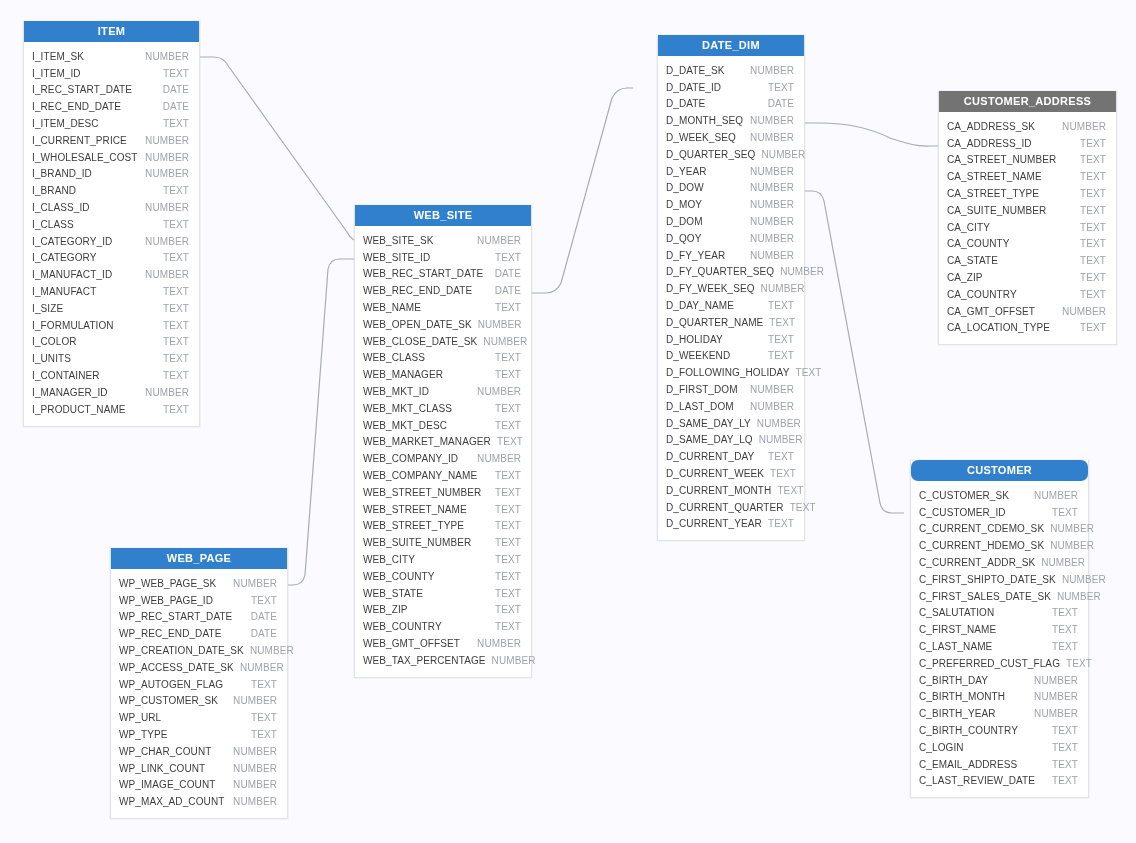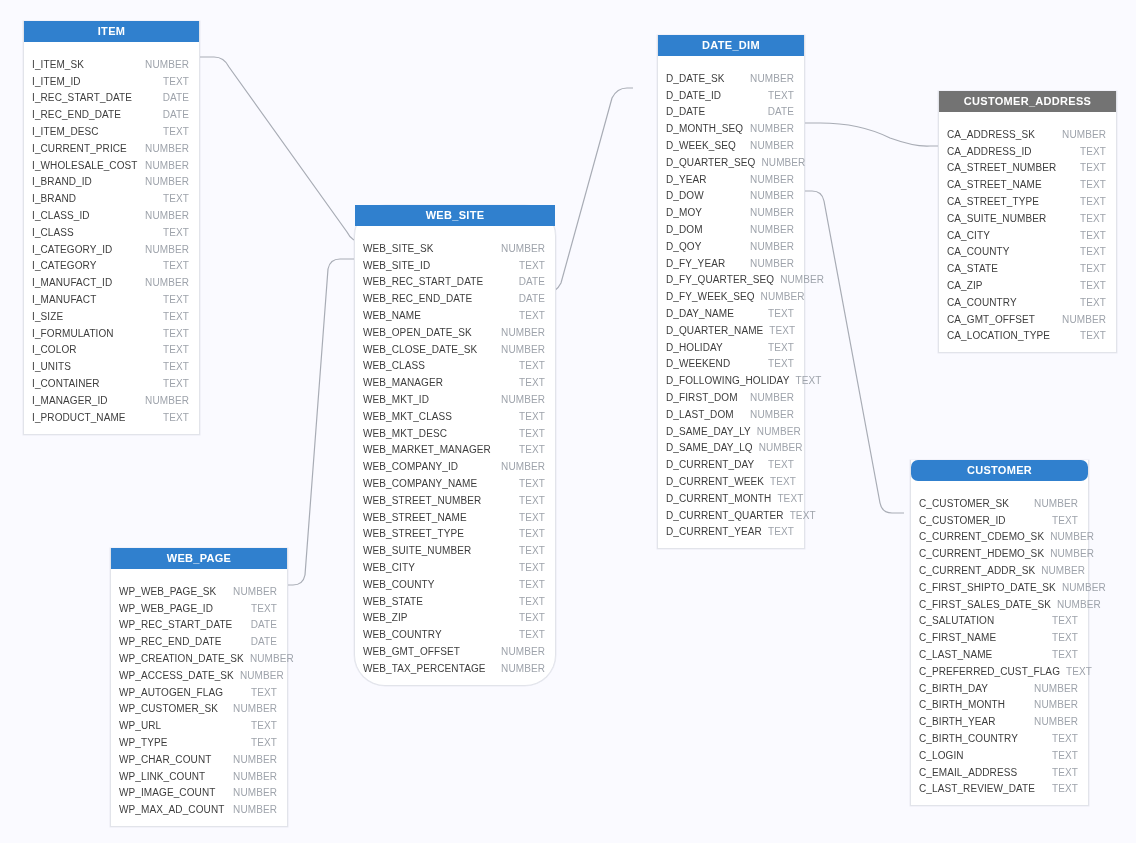--- a/index.html
+++ b/index.html
@@ -39,21 +39,21 @@
     color: #ffffff;
     font-size: 11px;
     font-weight: bold;
     letter-spacing: 0.3px;
     text-align: center;
     line-height: 21px;
     height: 21px;
     box-sizing: border-box;
   }
   .table-body {
-    padding: 14px 0 8px 0;
+    padding: 6px 0 8px 0;
   }
   .col-row {
     display: flex;
     align-items: center;
     justify-content: space-between;
     padding: 0 10px 0 8px;
     height: 16.8px;
     box-sizing: border-box;
     white-space: nowrap;
   }
@@ -166,21 +166,21 @@
         <div class="col-row">
           <span class="col-name">I_MANAGER_ID</span>
           <span class="col-type">NUMBER</span>
         </div>
         <div class="col-row">
           <span class="col-name">I_PRODUCT_NAME</span>
           <span class="col-type">TEXT</span>
         </div>
       </div>
     </div>
-    <div class="table-node" style="left: 354px; top: 205px; width: 202px; border-radius: 31px;">
+    <div class="table-node" style="left: 354px; top: 205px; width: 178px;">
       <div class="table-header" style="background: rgb(48, 128, 206);">WEB_SITE</div>
       <div class="table-body">
         <div class="col-row">
           <span class="col-name">WEB_SITE_SK</span>
           <span class="col-type">NUMBER</span>
         </div>
         <div class="col-row">
           <span class="col-name">WEB_SITE_ID</span>
           <span class="col-type">TEXT</span>
         </div>

